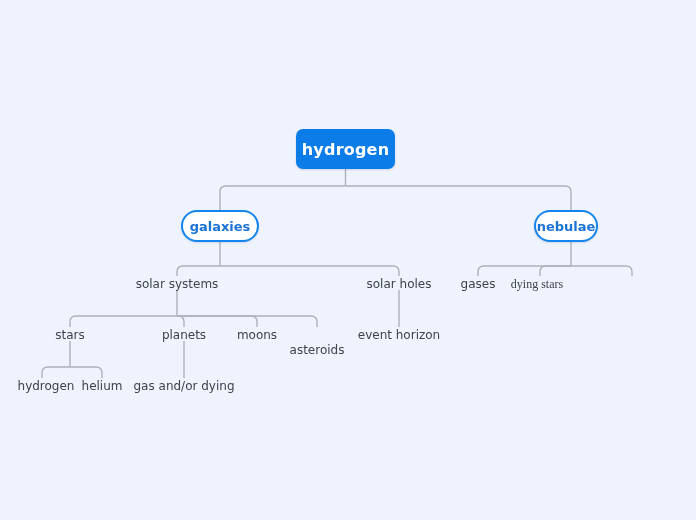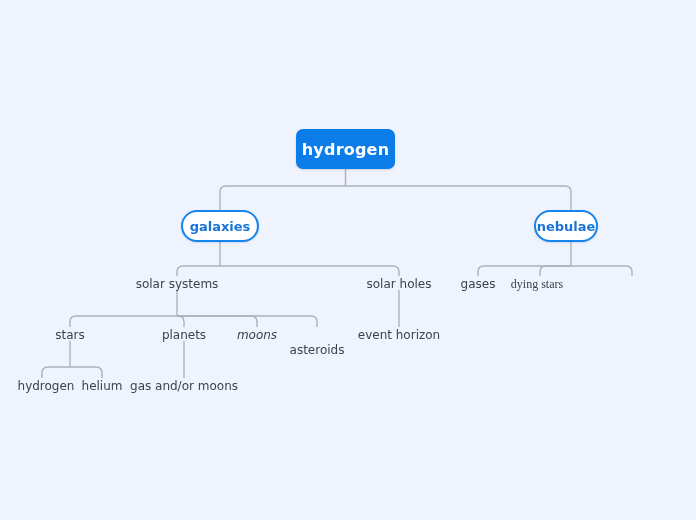--- a/index.html
+++ b/index.html
@@ -125,25 +125,25 @@
 
   <div class="node node-leaf" style="left:478px; top:277px;">gases</div>
 
   <div class="node node-leaf" style="left:537px; top:277px;font-family:Liberation Serif, serif;">dying stars</div>
 
 
   <div class="node node-leaf" style="left:70px; top:328px;">stars</div>
 
   <div class="node node-leaf" style="left:184px; top:328px;">planets</div>
 
-  <div class="node node-leaf" style="left:257px; top:328px;font-style:italic;">moons</div>
+  <div class="node node-leaf" style="left:257px; top:328px;">moons</div>
 
   <div class="node node-leaf" style="left:317px; top:328px;margin-top:15px;">asteroids</div>
 
   <div class="node node-leaf" style="left:399px; top:328px;">event horizon</div>
 
   <div class="node node-leaf" style="left:42px; top:379px;padding-left:8px;">hydrogen</div>
 
   <div class="node node-leaf" style="left:102px; top:379px;">helium</div>
 
-  <div class="node node-leaf" style="left:184px; top:379px;">gas and/or moons</div>
+  <div class="node node-leaf" style="left:184px; top:379px;">gas and/or dying</div>
 
 </div>
 
 </body></html>

